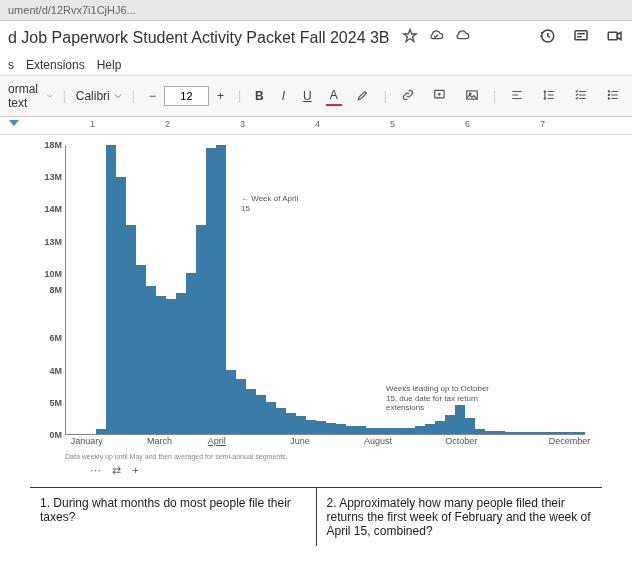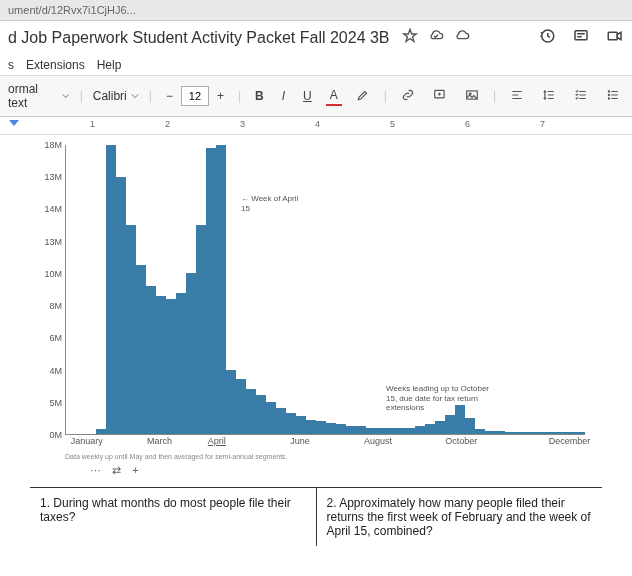--- a/index.html
+++ b/index.html
@@ -9,34 +9,34 @@
 .doc-title { font-size: 16px; color: #333; }
 .title-icons { display: flex; gap: 10px; align-items: center; margin-left: 12px; color: #555; }
 .title-icons svg { width: 16px; height: 16px; }
 .right-icons { margin-left: auto; display: flex; gap: 16px; align-items: center; color: #444; }
 .right-icons svg { width: 18px; height: 18px; }
 .menu-row { display: flex; gap: 12px; padding: 3px 8px; background: #fff; font-size: 12px; color: #333; border-bottom: 1px solid #ddd; }
 .toolbar { display: flex; align-items: center; gap: 10px; padding: 6px 8px; background: #f7f7f7; border-bottom: 1px solid #ccc; font-size: 12px; }
 .style-drop { display: flex; align-items: center; gap: 4px; color: #333; }
 .font-drop { display: flex; align-items: center; gap: 4px; color: #333; }
 .size-box { display: flex; align-items: center; gap: 4px; }
-.size-input { width: 28px; height: 20px; border: 1px solid #aaa; text-align: center; font-size: 11px; }
+.size-input { width: 45px; height: 20px; border: 1px solid #aaa; text-align: center; font-size: 11px; }
 .tb-btn { padding: 2px 4px; cursor: pointer; color: #444; }
 .bold { font-weight: bold; }
 .italic { font-style: italic; }
 .underline { text-decoration: underline; }
 .text-color { border-bottom: 2px solid #d32f2f; }
 .sep { color: #ccc; }
 .ruler { height: 18px; background: #fff; position: relative; border-bottom: 1px solid #ddd; font-size: 9px; color: #666; }
 .ruler-mark { position: absolute; top: 2px; }
 .tab-mark { position: absolute; left: 8px; top: 2px; }
 .tab-mark svg { width: 12px; height: 12px; }
 .content { background: #fff; padding: 10px 30px; height: 470px; overflow: hidden; }
 .chart-area { position: relative; width: 520px; height: 290px; border-left: 1px solid #888; border-bottom: 1px solid #888; margin-left: 35px; }
-.y-label { position: absolute; right: 100%; font-size: 9px; color: #555; transform: translateY(-50%); padding-right: 4px; }
+.y-label { position: absolute; right: 100%; font-size: 9px; color: #555; transform: translateY(-50%); padding-right: 4px; font-weight: bold; }
 .x-label { position: absolute; top: 100%; font-size: 9px; color: #555; transform: translateX(-50%); padding-top: 2px; }
 .bars { position: absolute; bottom: 0; left: 0; right: 0; height: 100%; display: flex; align-items: flex-end; }
 .bar { background: #3a7ca8; width: 11px; }
 .annotation { position: absolute; font-size: 8px; color: #555; line-height: 1.2; margin-top: 44px; }
 .fine-print { font-size: 7px; color: #888; margin-left: 35px; margin-top: 18px; }
 .chart-tools { margin-left: 60px; margin-top: 4px; font-size: 11px; color: #666; letter-spacing: 4px; }
 .questions { display: flex; border-top: 1px solid #333; margin-top: 10px; }
 .q-cell { flex: 1; padding: 8px 10px; font-size: 12px; color: #222; border-right: 1px solid #333; }
 .q-cell:last-child { border-right: none; }
 </style>
@@ -188,21 +188,21 @@
 </div>
 
 <div class="content">
   <div class="chart-area">
     <div id="ylabels">
         <div class="y-label" style="top: 0px;">18M</div>
         <div class="y-label" style="top: 32.2222px;">13M</div>
         <div class="y-label" style="top: 64.4444px;">14M</div>
         <div class="y-label" style="top: 96.6667px;">13M</div>
         <div class="y-label" style="top: 128.889px;">10M</div>
-        <div class="y-label" style="top: 161px; text-align: right;">8M</div>
+        <div class="y-label" style="top: 145px; text-align: right;">8M</div>
         <div class="y-label" style="top: 193.333px;">6M</div>
         <div class="y-label" style="top: 225.556px;">4M</div>
         <div class="y-label" style="top: 257.778px;">5M</div>
         <div class="y-label" style="top: 290px;">0M</div>
       </div>
     <div class="bars" id="bars">
         <div class="bar" style="height: 0%;"></div>
         <div class="bar" style="height: 0%;"></div>
         <div class="bar" style="height: 0%;"></div>
         <div class="bar" style="height: 1.66667%;"></div>

